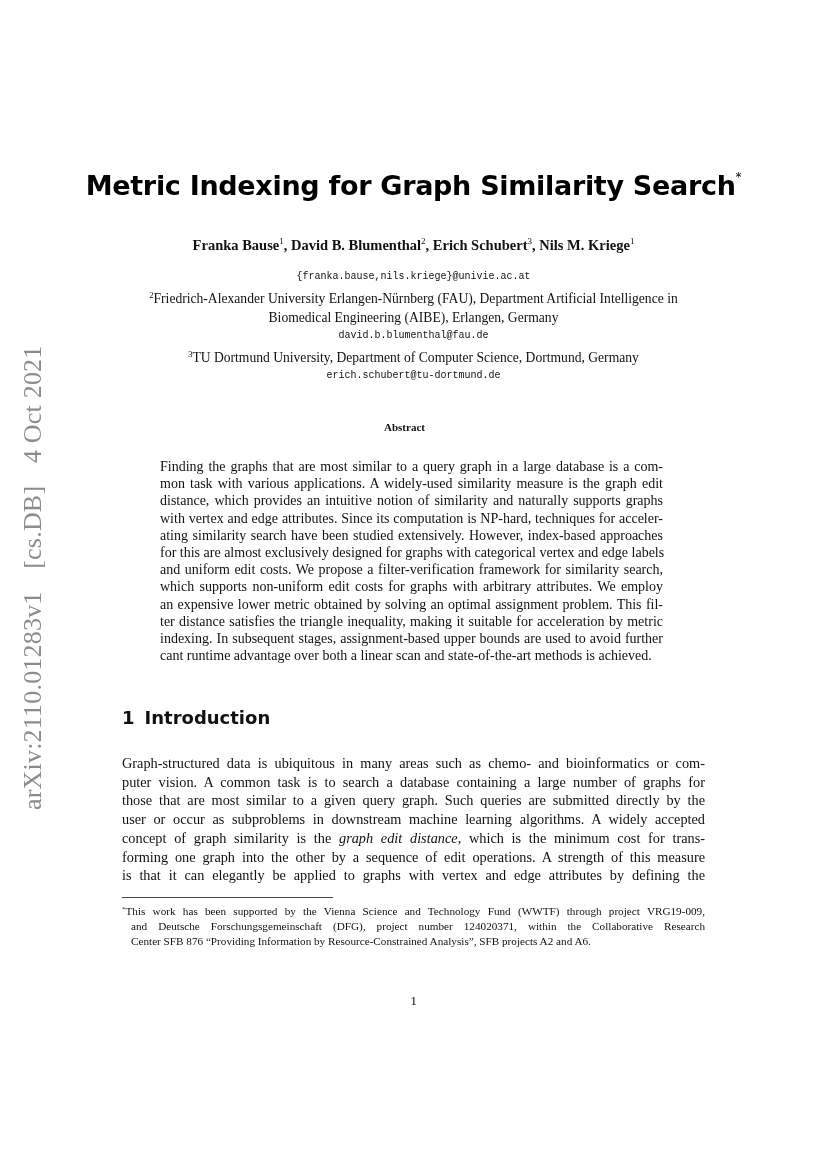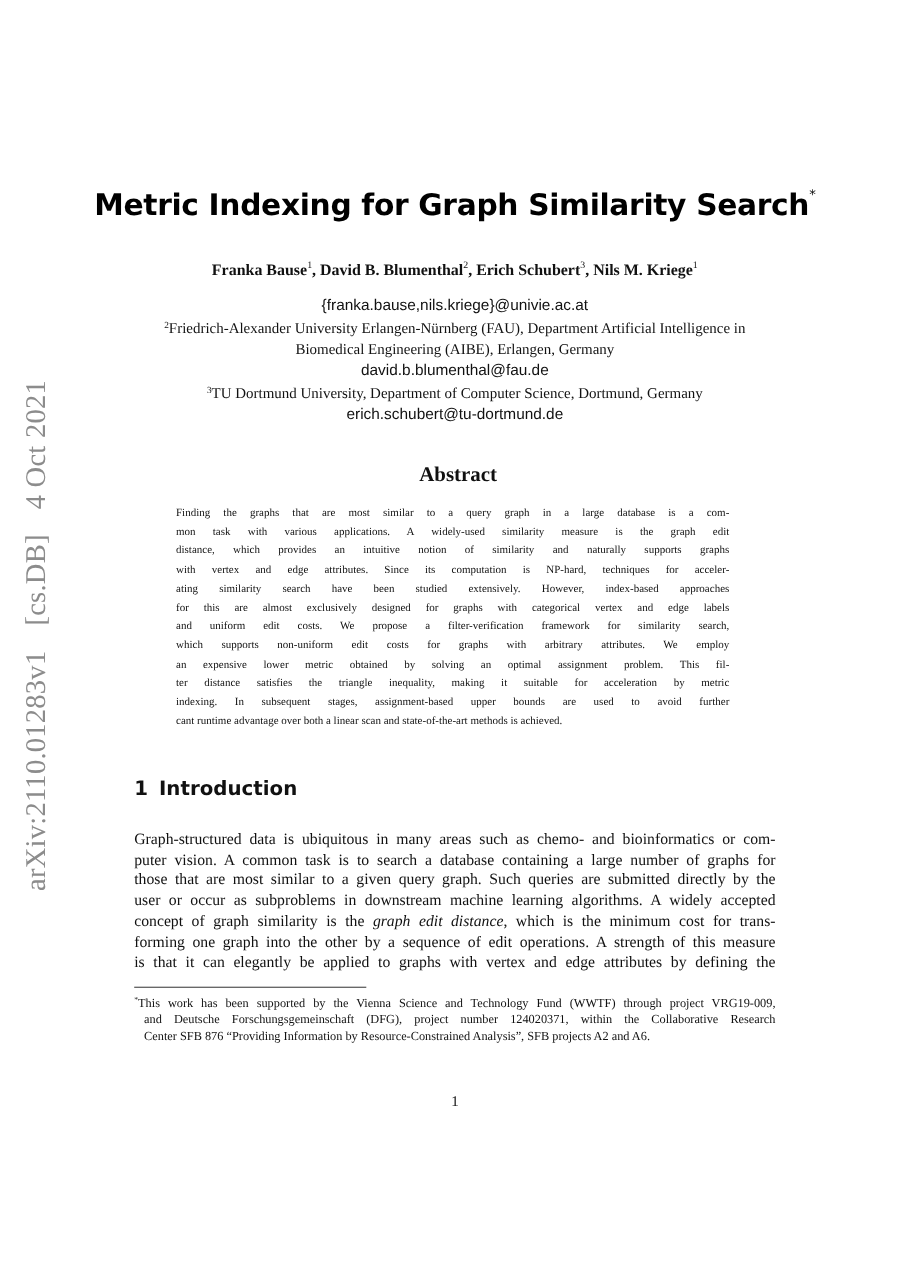--- a/index.html
+++ b/index.html
@@ -15,26 +15,26 @@
              font-family: "DejaVu Sans", "Liberation Sans", sans-serif; font-weight: bold;
              font-size: 27px; letter-spacing: -0.3px; color: #000; }
     .title sup { font-size: 12px; vertical-align: 14px; font-weight: normal; }
 
     .authors { position: absolute; left: 0; width: 827px; top: 236px; text-align: center;
                font-weight: bold; font-size: 14.5px; }
     .authors sup { font-size: 9px; font-weight: normal; vertical-align: 6px; }
 
     .affils { position: absolute; left: 0; width: 827px; top: 268px; text-align: center;
               font-size: 13.6px; line-height: 18.3px; }
-    .affils .mono { font-family: Liberation Sans, sans-serif; font-size: 14px; }
+    .affils .mono { font-family: Liberation Mono, monospace; font-size: 10px; }
     .affils sup { font-size: 8.5px; vertical-align: 5px; }
 
-    .abstract-heading { position: absolute; left: 16px; width: 801px; top: 421px; text-align: center;
-                        font-weight: bold; font-size: 19px; }
-    .abstract { position: absolute; left: 160px; width: 503px; top: 458px; font-size: 10px; line-height: 17.2px; }
+    .abstract-heading { position: absolute; left: 4px; width: 801px; top: 421px; text-align: center;
+                        font-weight: bold; font-size: 11px; }
+    .abstract { position: absolute; left: 160px; width: 503px; top: 458px; font-size: 14px; line-height: 17.2px; }
     .abstract .line { display: block; text-align: justify; text-align-last: justify; white-space: nowrap; }
     .abstract .line.last { text-align-last: left; }
 
     .section-heading { position: absolute; left: 122px; top: 707px; font-family: "DejaVu Sans", sans-serif;
                        font-weight: bold; font-size: 18px; }
     .section-heading .num { margin-right: 10px; }
 
     .intro { position: absolute; left: 122px; width: 583px; top: 754px; font-size: 14.3px; line-height: 18.7px; }
     .intro .line { display: block; text-align: justify; text-align-last: justify; white-space: nowrap; }
 

